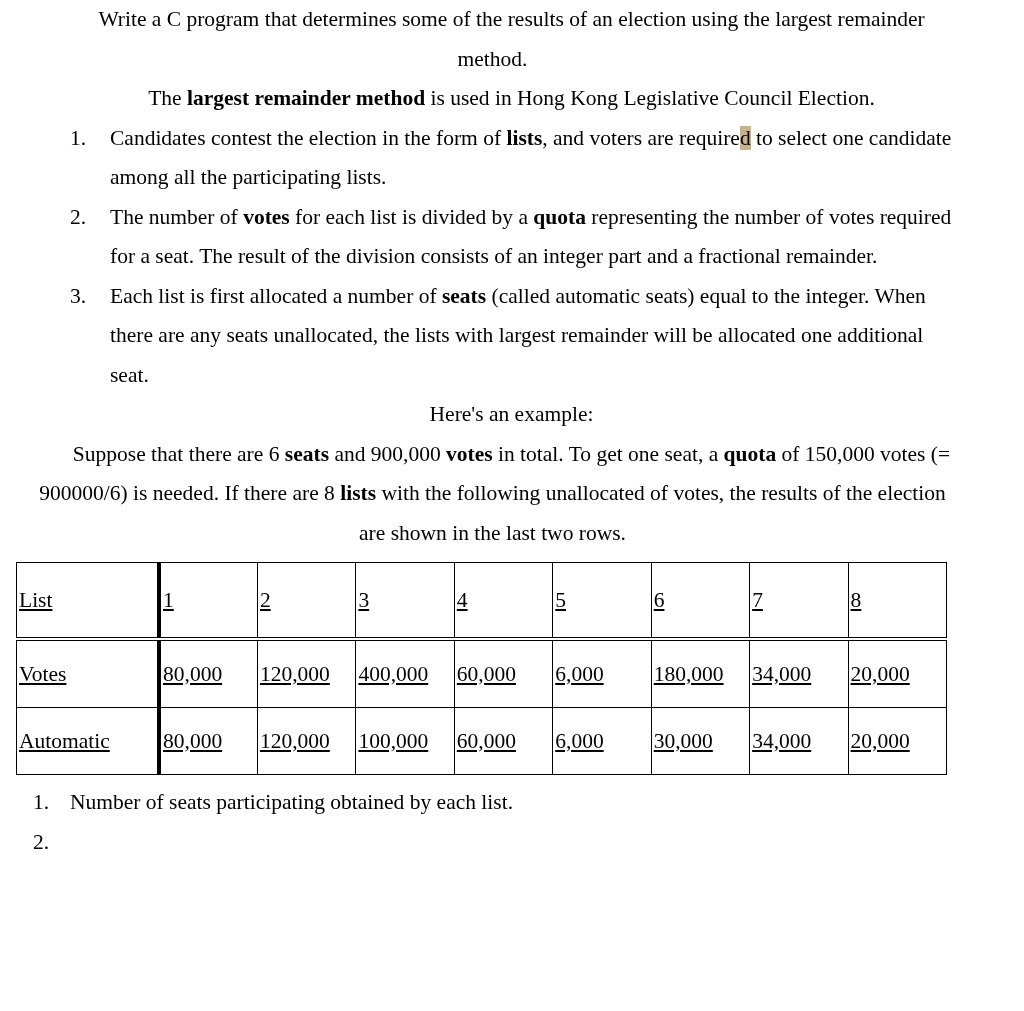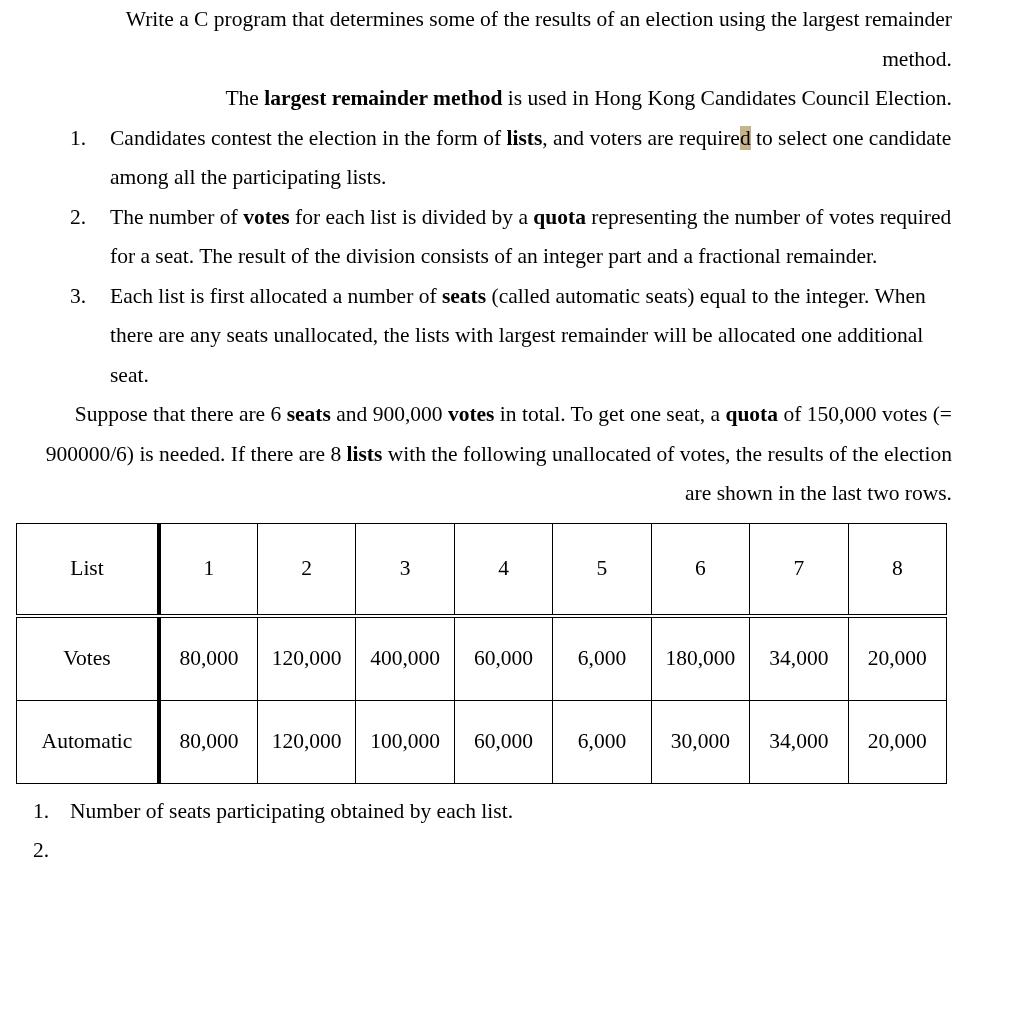--- a/index.html
+++ b/index.html
@@ -22,21 +22,21 @@
     width: 1024px;
     height: 1011px;
     padding: 0;
     box-sizing: border-box;
   }
 
   
   .para {
     margin: 0;
     padding: 0 72px 0 33px;
-    text-align: right;
+    text-align: center;
   }
   .para.indent {
     text-indent: 38px;
   }
 
   
   .olist {
     list-style: none;
     margin: 0;
     padding: 0;
@@ -78,24 +78,25 @@
   table.results {
     border-collapse: collapse;
     width: 931px;
     table-layout: fixed;
     font-size: 21.5px;
     line-height: 31px;
   }
   table.results td,
   table.results th {
     border: 1.6px solid #000;
-    text-align: center;
+    text-align: left;
     vertical-align: middle;
     font-weight: normal;
-    padding: 10px 2px;
+    padding: 2px 2px;
+    text-decoration: underline;
   }
   table.results .rowhead {
     width: 136px;
   }
   
   table.results td.rowhead,
   table.results th.rowhead {
     border-right-width: 4px;
   }
   
@@ -117,38 +118,39 @@
 
   .spacer-8  { height: 8px; }
 </style>
 </head>
 <body>
 
 <div class="page">
 
   <p class="para indent"><span>Write a C program that determines some of the results of an election using the largest</span> <span>remainder method.</span></p>
 
-  <p class="para indent"><span>The </span><b>largest remainder method</b><span> is used in Hong Kong Candidates Council Election.</span></p>
+  <p class="para indent"><span>The </span><b>largest remainder method</b><span> is used in Hong Kong Legislative Council Election.</span></p>
 
   <div class="olist">
 
     <div class="li">
       <span class="marker">1.</span><span>Candidates contest the election in the form of </span><b>lists</b><span>, and voters are require</span><span class="hl">d</span><span> to select one candidate among all the participating lists.</span>
     </div>
 
     <div class="li">
       <span class="marker">2.</span><span>The number of </span><b>votes</b><span> for each list is divided by a </span><b>quota</b><span> representing the number of votes required for a seat. The result of the division consists of an integer part and a fractional remainder.</span>
     </div>
 
     <div class="li">
       <span class="marker">3.</span><span>Each list is first allocated a number of </span><b>seats</b><span> (called automatic seats) equal to the integer. When there are any seats unallocated, the lists with largest remainder will be allocated one additional seat.</span>
     </div>
 
   </div>
 
+  <p class="para indent"><span>Here's an example:</span></p>
 
   <p class="para indent"><span>Suppose that there are 6 </span><b>seats</b><span> and 900,000 </span><b>votes</b><span> in total. To get one seat, a </span><b>quota</b><span> of</span> <span>150,000 votes (= 900000/6) is needed. If there are 8 </span><b>lists</b><span> with the following unallocated of</span> <span>votes, the results of the election are shown in the last two rows.</span></p>
 
   <div class="tablewrap">
     <table class="results">
       <thead>
         <tr>
           <th class="rowhead">List</th>
           <th>1</th>
           <th>2</th>

